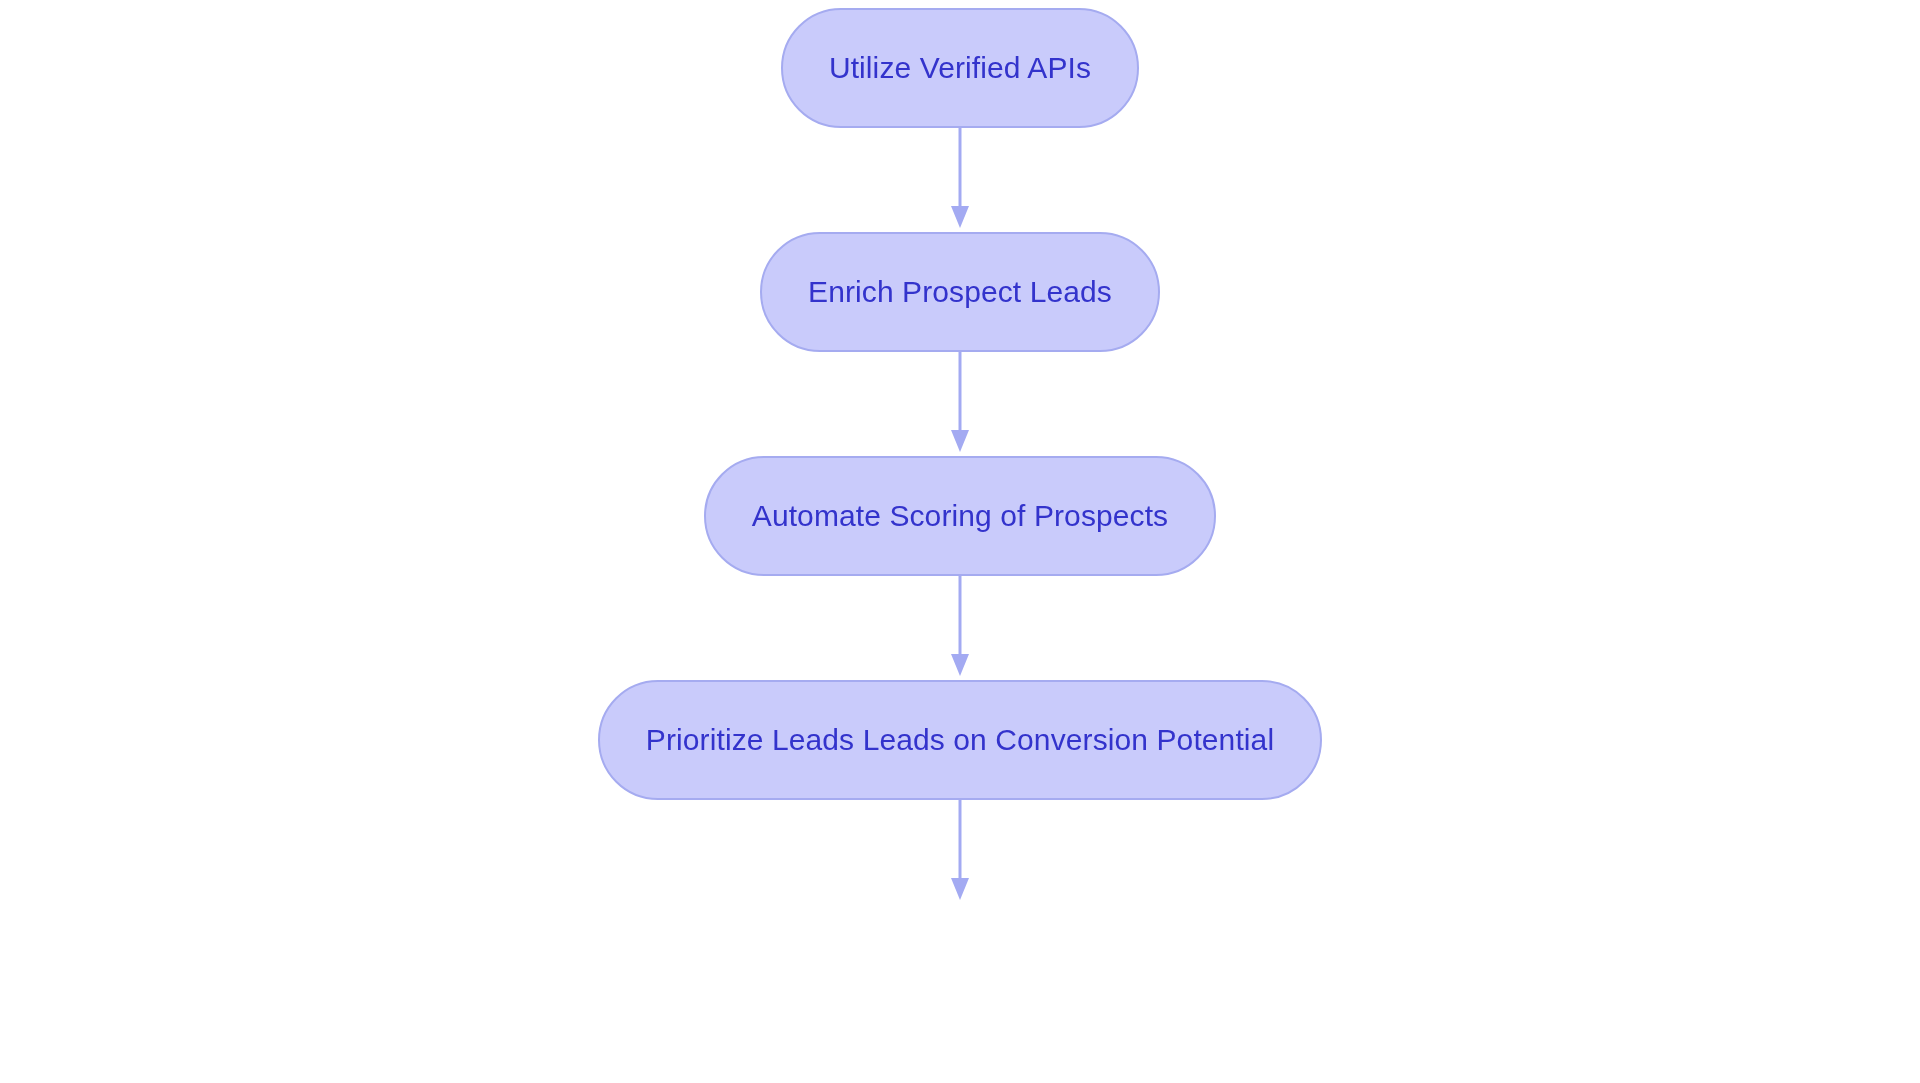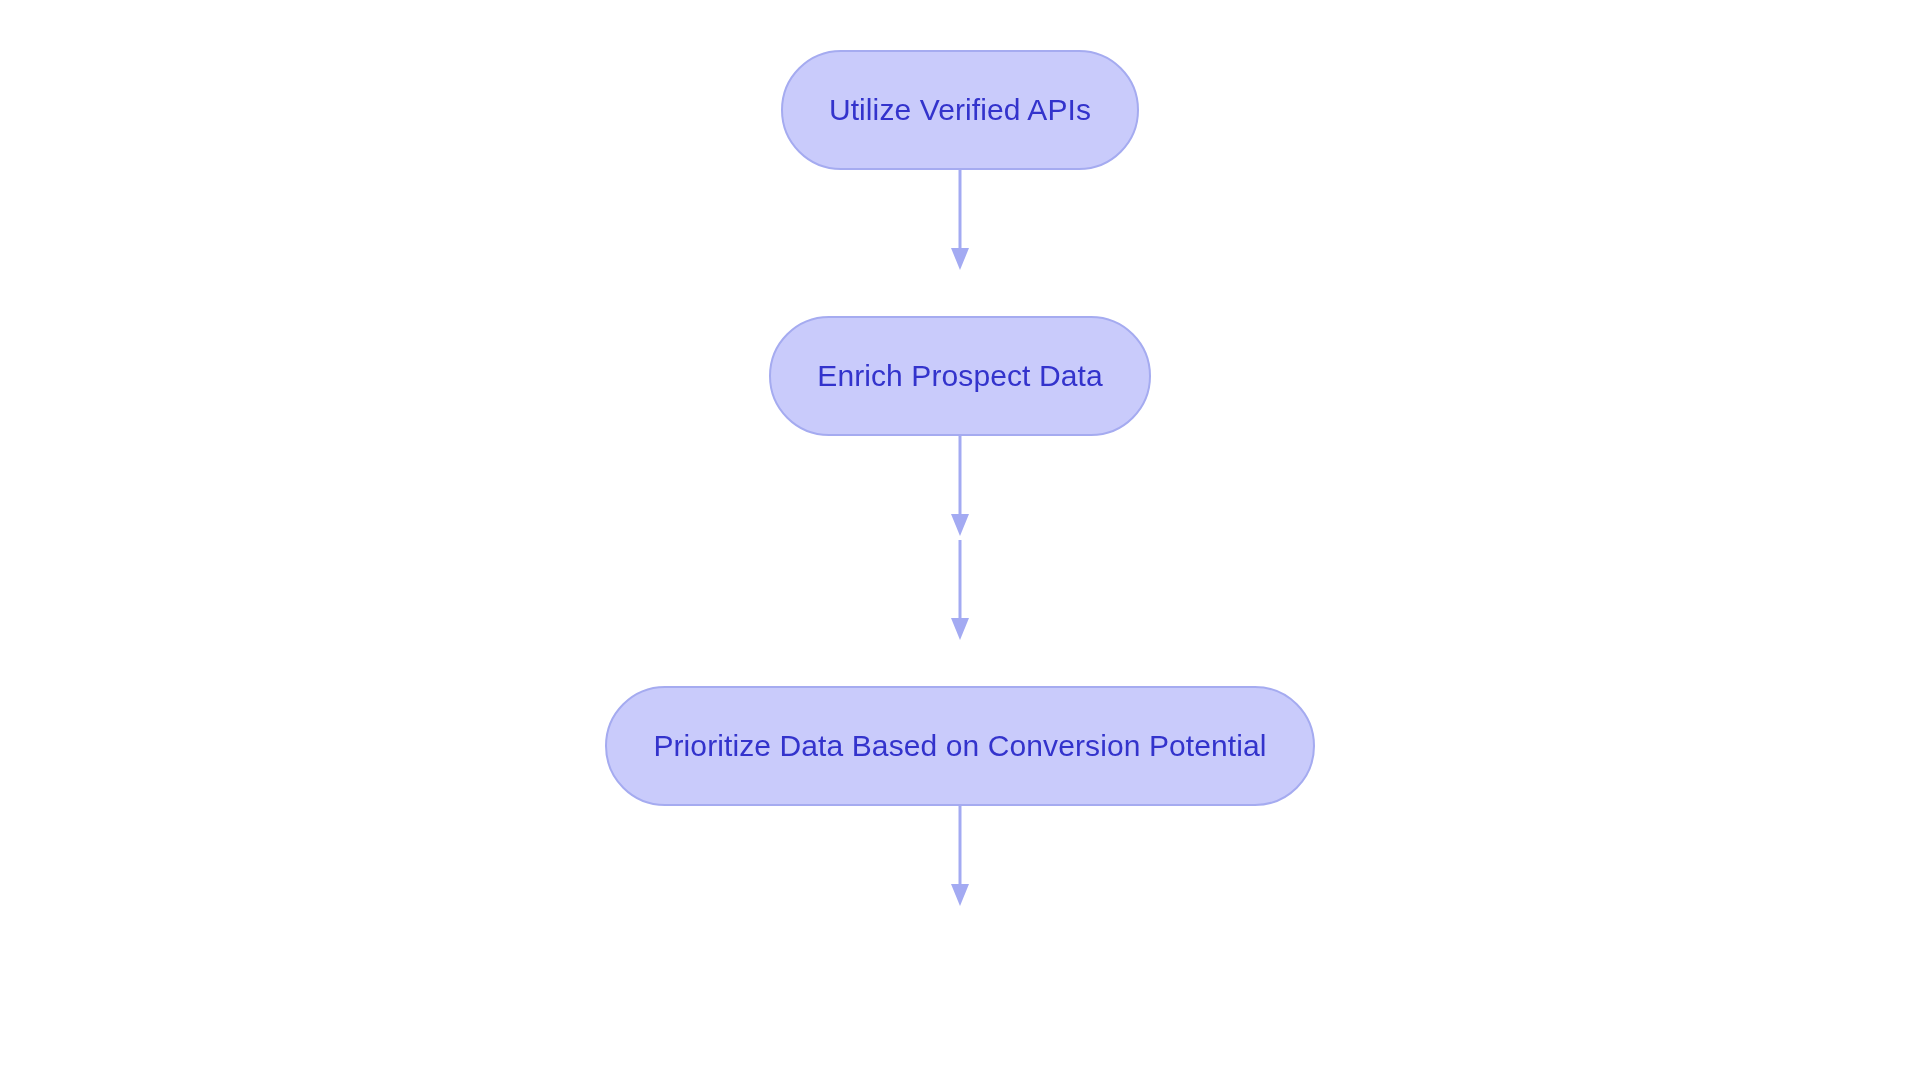--- a/index.html
+++ b/index.html
@@ -36,21 +36,20 @@
   .node {
     height: 120px;
     box-sizing: border-box;
     background: #c9cbfb;
     border: 2px solid #a5abf0;
     border-radius: 60px;
     display: flex;
     align-items: center;
     justify-content: center;
     padding: 0 46px;
-    margin-top: 42px;
   }
   .node-label {
     color: #3333cc;
     font-size: 30px;
     font-weight: 400;
     line-height: 1;
     white-space: nowrap;
     letter-spacing: 0.1px;
   }
   .connector {
@@ -79,38 +78,43 @@
       </div>
     </div>
 
     <svg class="connector" viewBox="0 0 24 104" xmlns="http://www.w3.org/2000/svg">
       <path class="conn-line" d="M12 0 L12 82"></path>
       <path class="conn-head" d="M3 78 L21 78 L12 100 Z"></path>
     </svg>
 
     <div class="flow-step">
       <div class="node">
-        <span class="node-label">Enrich Prospect Data</span>
+        <span class="node-label">Enrich Prospect Leads</span>
       </div>
     </div>
 
     <svg class="connector" viewBox="0 0 24 104" xmlns="http://www.w3.org/2000/svg">
       <path class="conn-line" d="M12 0 L12 82"></path>
       <path class="conn-head" d="M3 78 L21 78 L12 100 Z"></path>
     </svg>
 
+    <div class="flow-step">
+      <div class="node">
+        <span class="node-label">Automate Scoring of Prospects</span>
+      </div>
+    </div>
 
     <svg class="connector" viewBox="0 0 24 104" xmlns="http://www.w3.org/2000/svg">
       <path class="conn-line" d="M12 0 L12 82"></path>
       <path class="conn-head" d="M3 78 L21 78 L12 100 Z"></path>
     </svg>
 
     <div class="flow-step">
       <div class="node">
-        <span class="node-label">Prioritize Data Based on Conversion Potential</span>
+        <span class="node-label">Prioritize Leads Leads on Conversion Potential</span>
       </div>
     </div>
 
     <svg class="connector" viewBox="0 0 24 104" xmlns="http://www.w3.org/2000/svg">
       <path class="conn-line" d="M12 0 L12 82"></path>
       <path class="conn-head" d="M3 78 L21 78 L12 100 Z"></path>
     </svg>
 
 
   </div>

